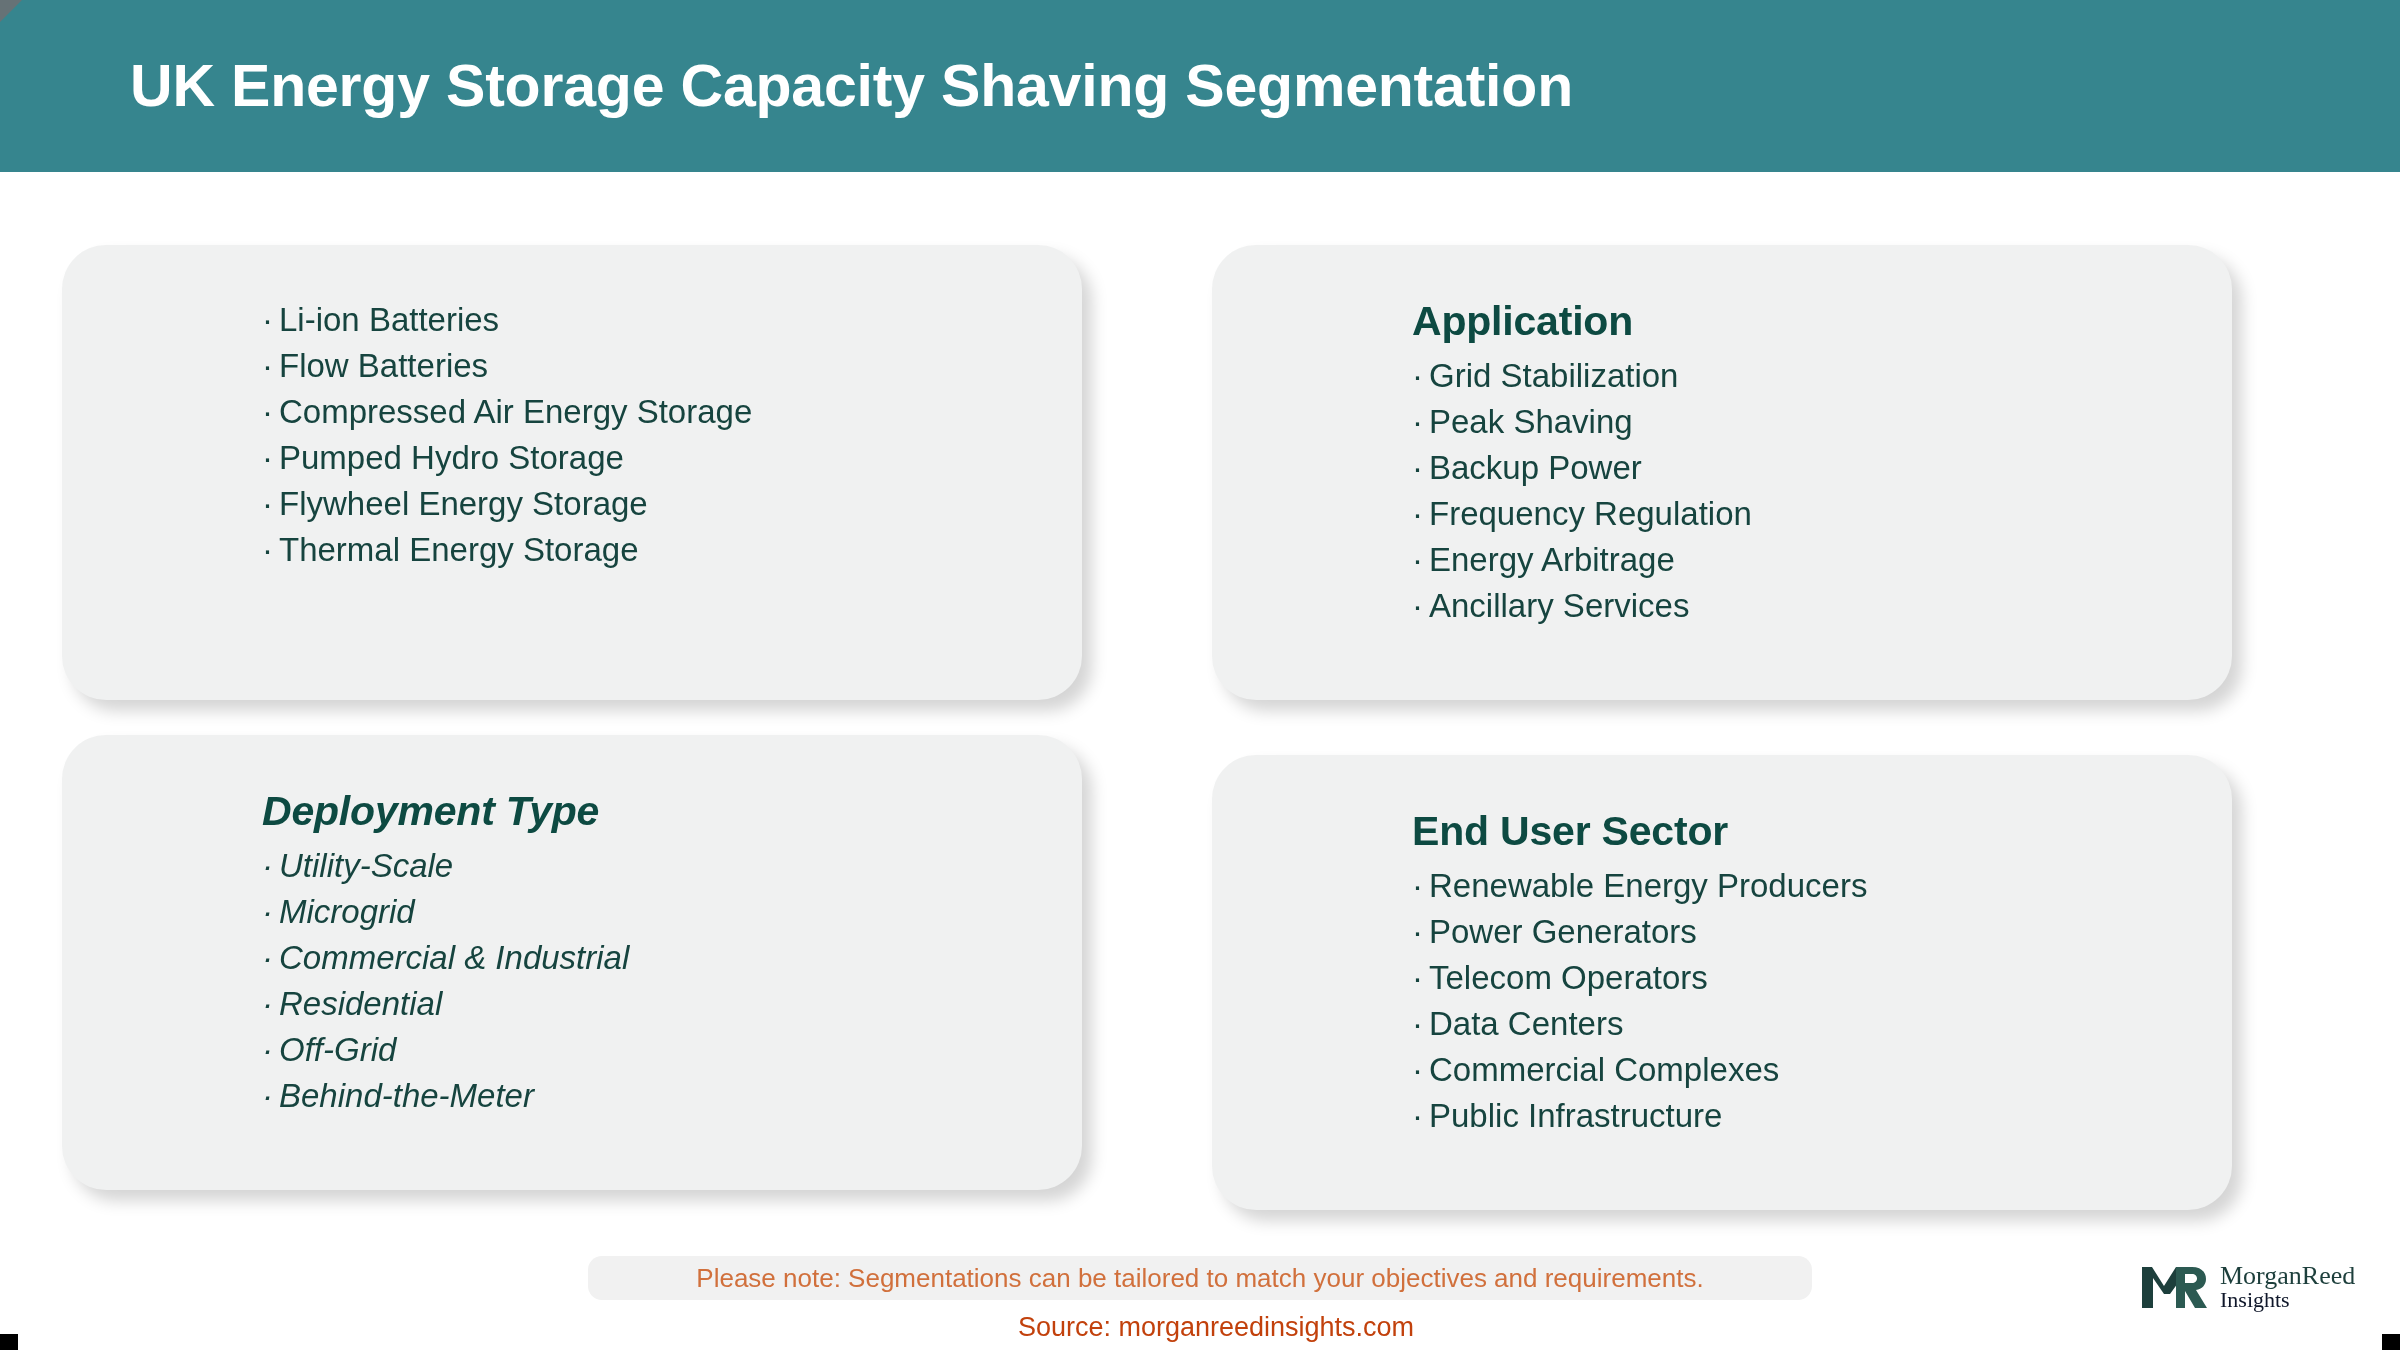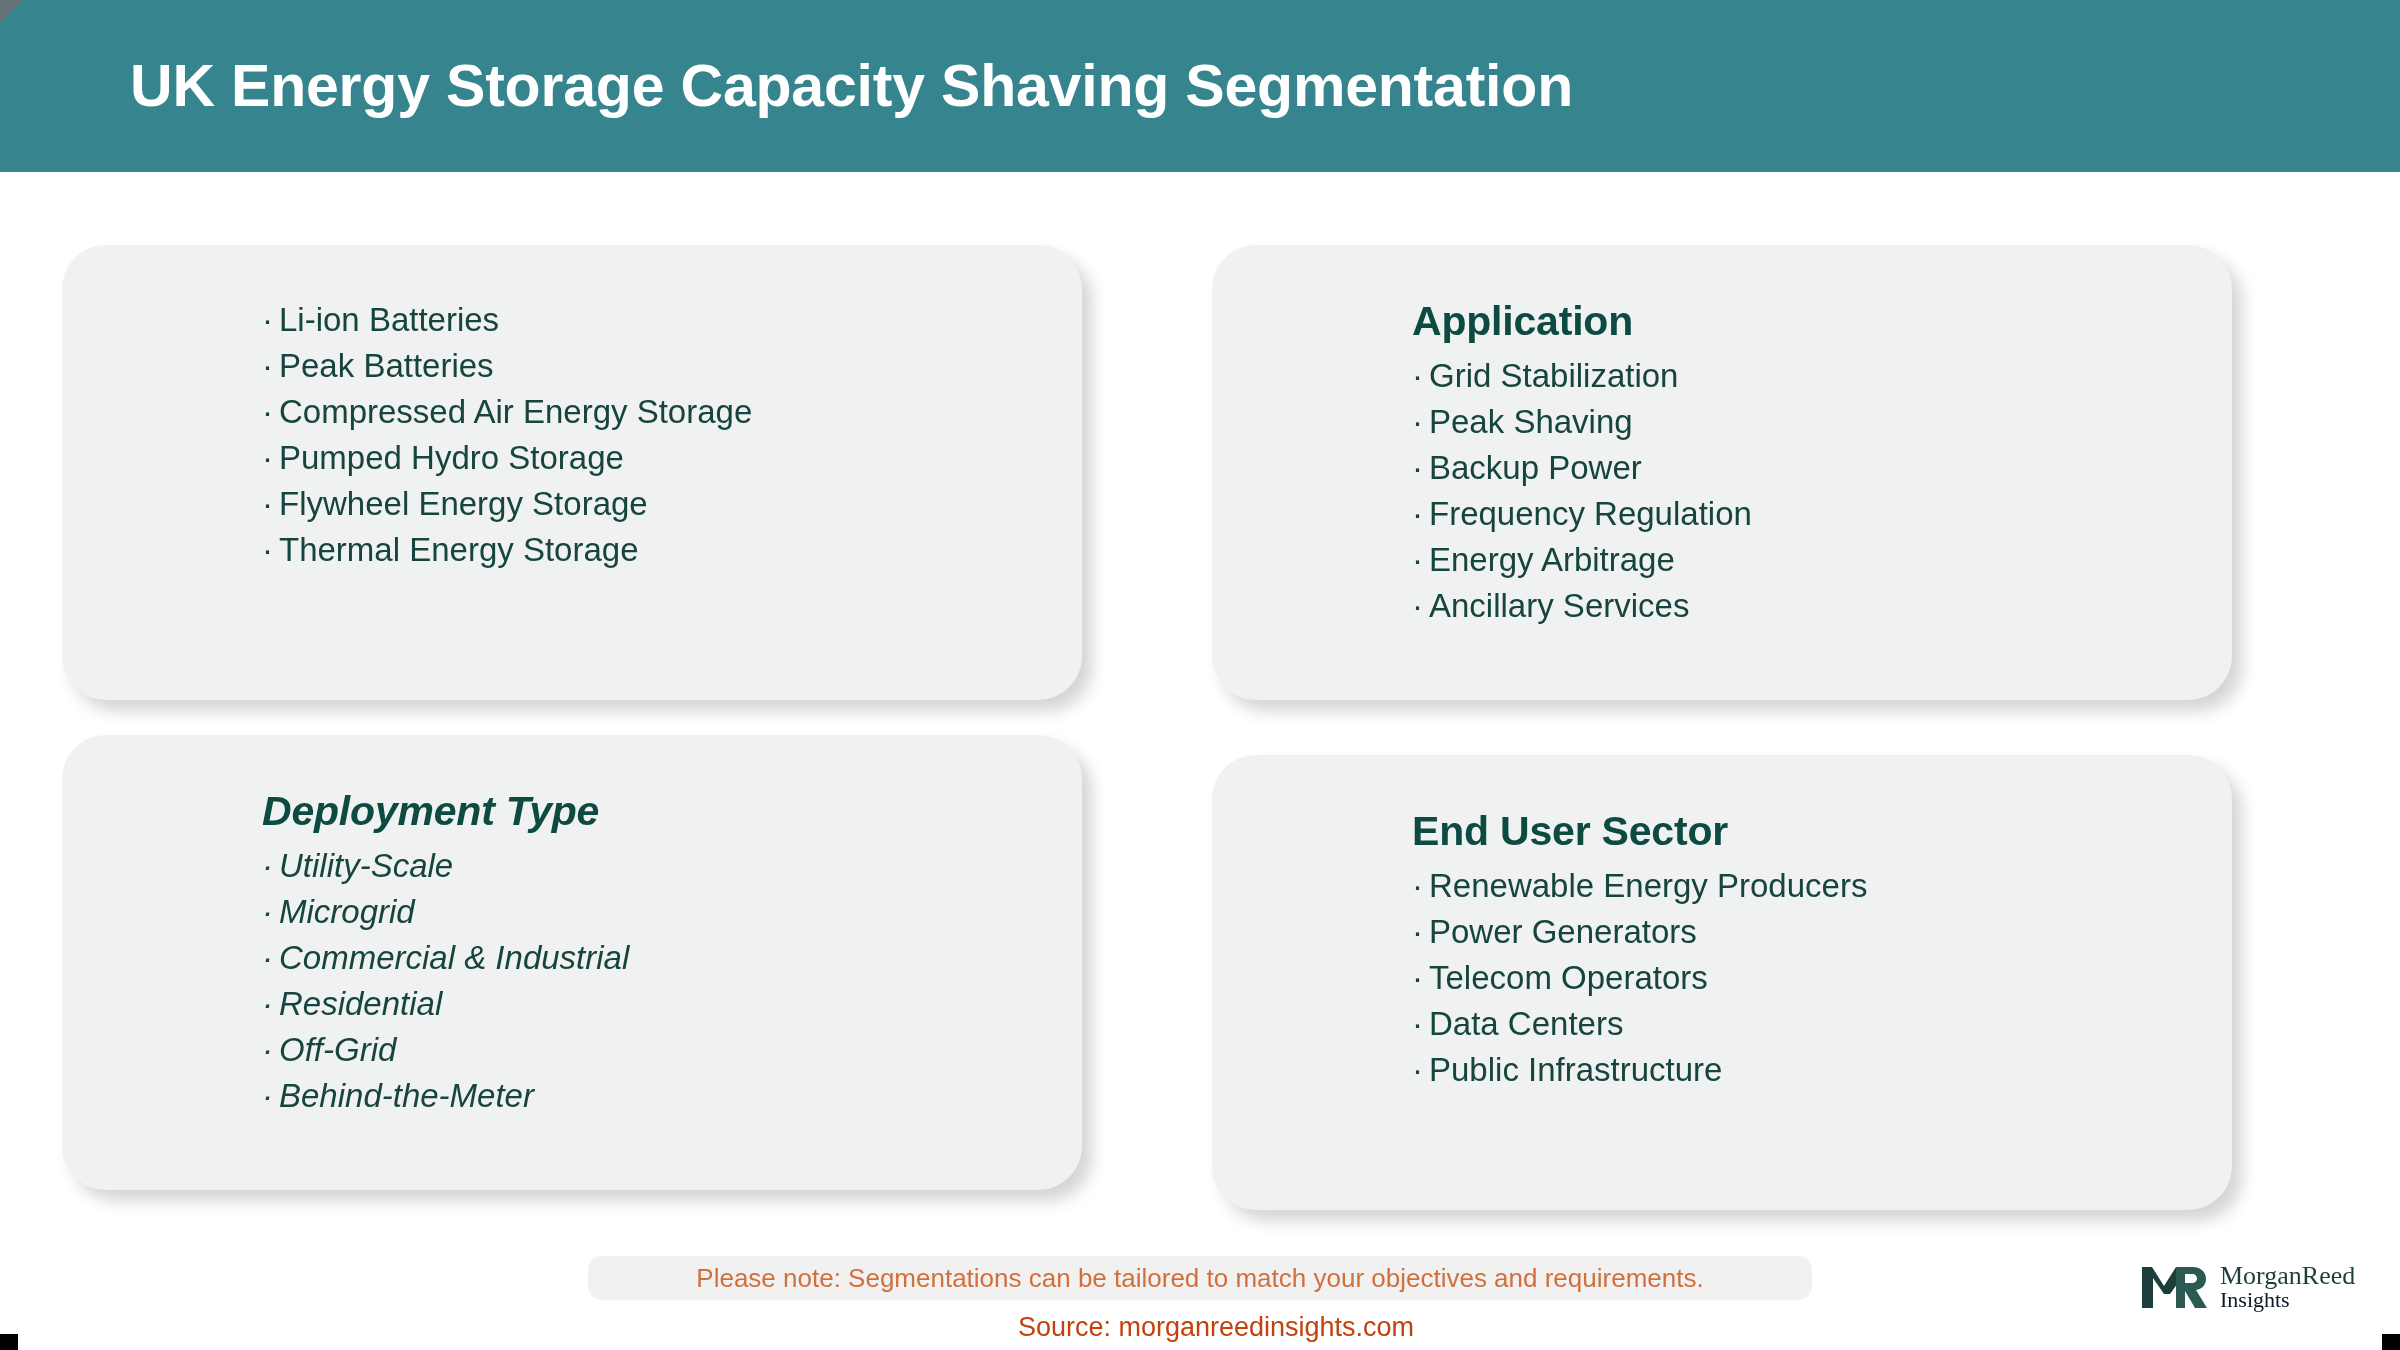--- a/index.html
+++ b/index.html
@@ -186,21 +186,21 @@
 <div class="header">
   <div class="header-corner-artifact"></div>
   <div class="header-title">UK Energy Storage Capacity Shaving Segmentation</div>
 </div>
 
 <div class="cards">
 
   <div class="card pos-0">
     <ul class="card-list">
       <li><span class="bullet">·</span><span>Li-ion Batteries</span></li>
-      <li><span class="bullet">·</span><span>Peak Batteries</span></li>
+      <li><span class="bullet">·</span><span>Flow Batteries</span></li>
       <li><span class="bullet">·</span><span>Compressed Air Energy Storage</span></li>
       <li><span class="bullet">·</span><span>Pumped Hydro Storage</span></li>
       <li><span class="bullet">·</span><span>Flywheel Energy Storage</span></li>
       <li><span class="bullet">·</span><span>Thermal Energy Storage</span></li>
     </ul>
   </div>
 
   <div class="card pos-1">
     <div class="card-title">Application</div>
     <ul class="card-list">
@@ -225,20 +225,21 @@
     </ul>
   </div>
 
   <div class="card pos-3">
     <div class="card-title">End User Sector</div>
     <ul class="card-list">
       <li><span class="bullet">·</span><span>Renewable Energy Producers</span></li>
       <li><span class="bullet">·</span><span>Power Generators</span></li>
       <li><span class="bullet">·</span><span>Telecom Operators</span></li>
       <li><span class="bullet">·</span><span>Data Centers</span></li>
+      <li><span class="bullet">·</span><span>Commercial Complexes</span></li>
       <li><span class="bullet">·</span><span>Public Infrastructure</span></li>
     </ul>
   </div>
 
 </div>
 
 <div class="footer">
   <div class="note-box">
     <span class="note-text">Please note: Segmentations can be tailored to match your objectives and requirements.</span>
   </div>

